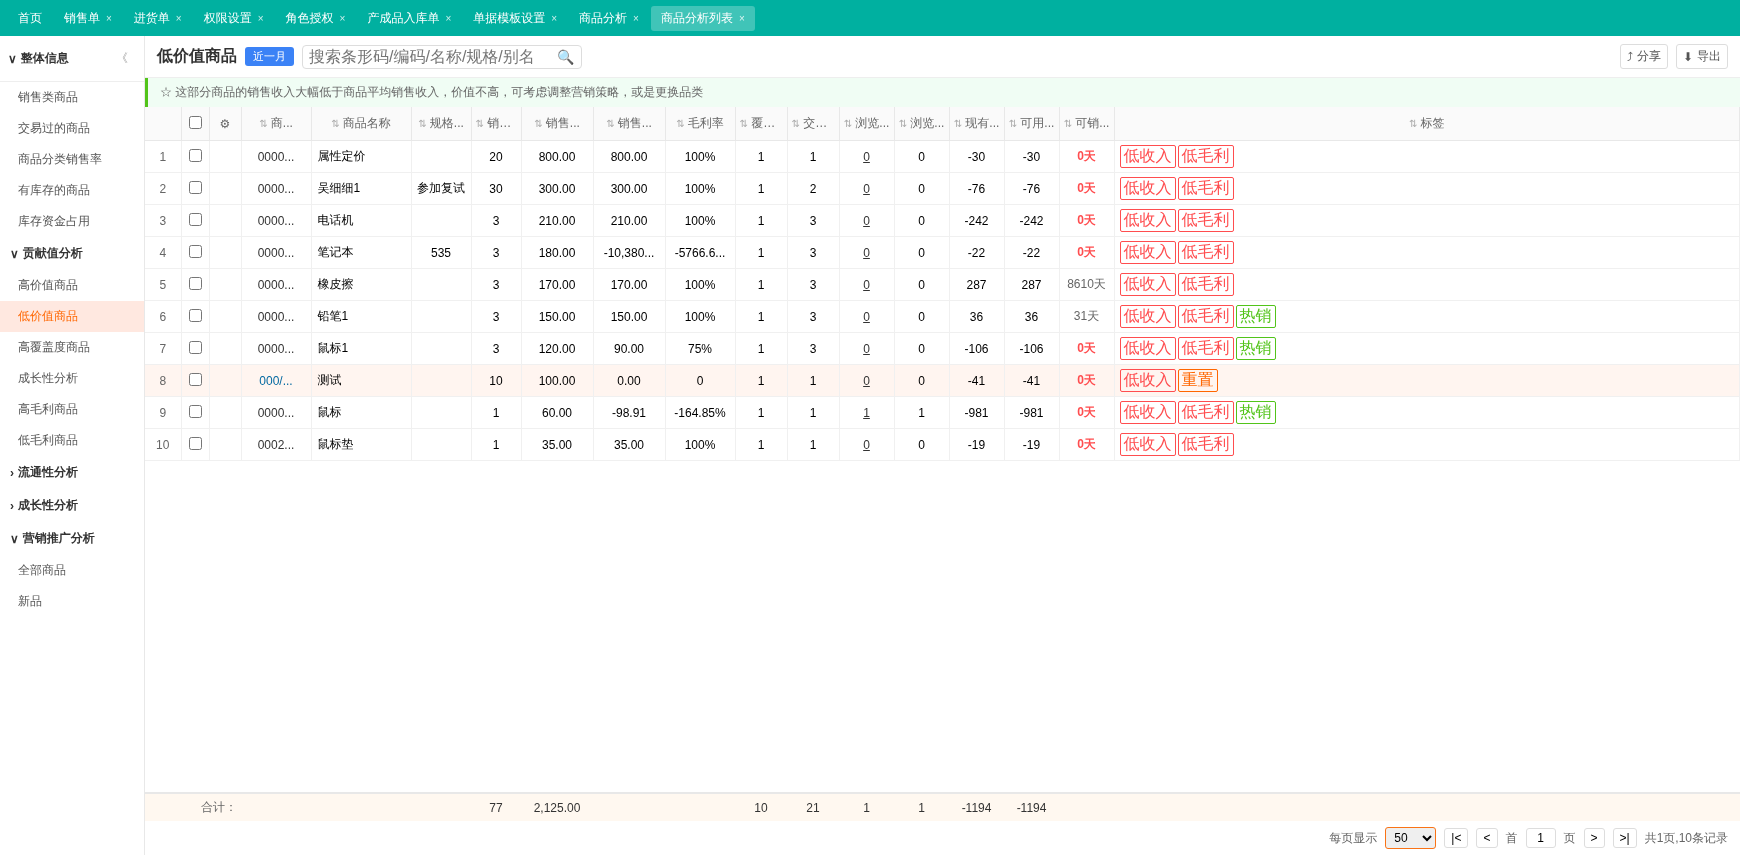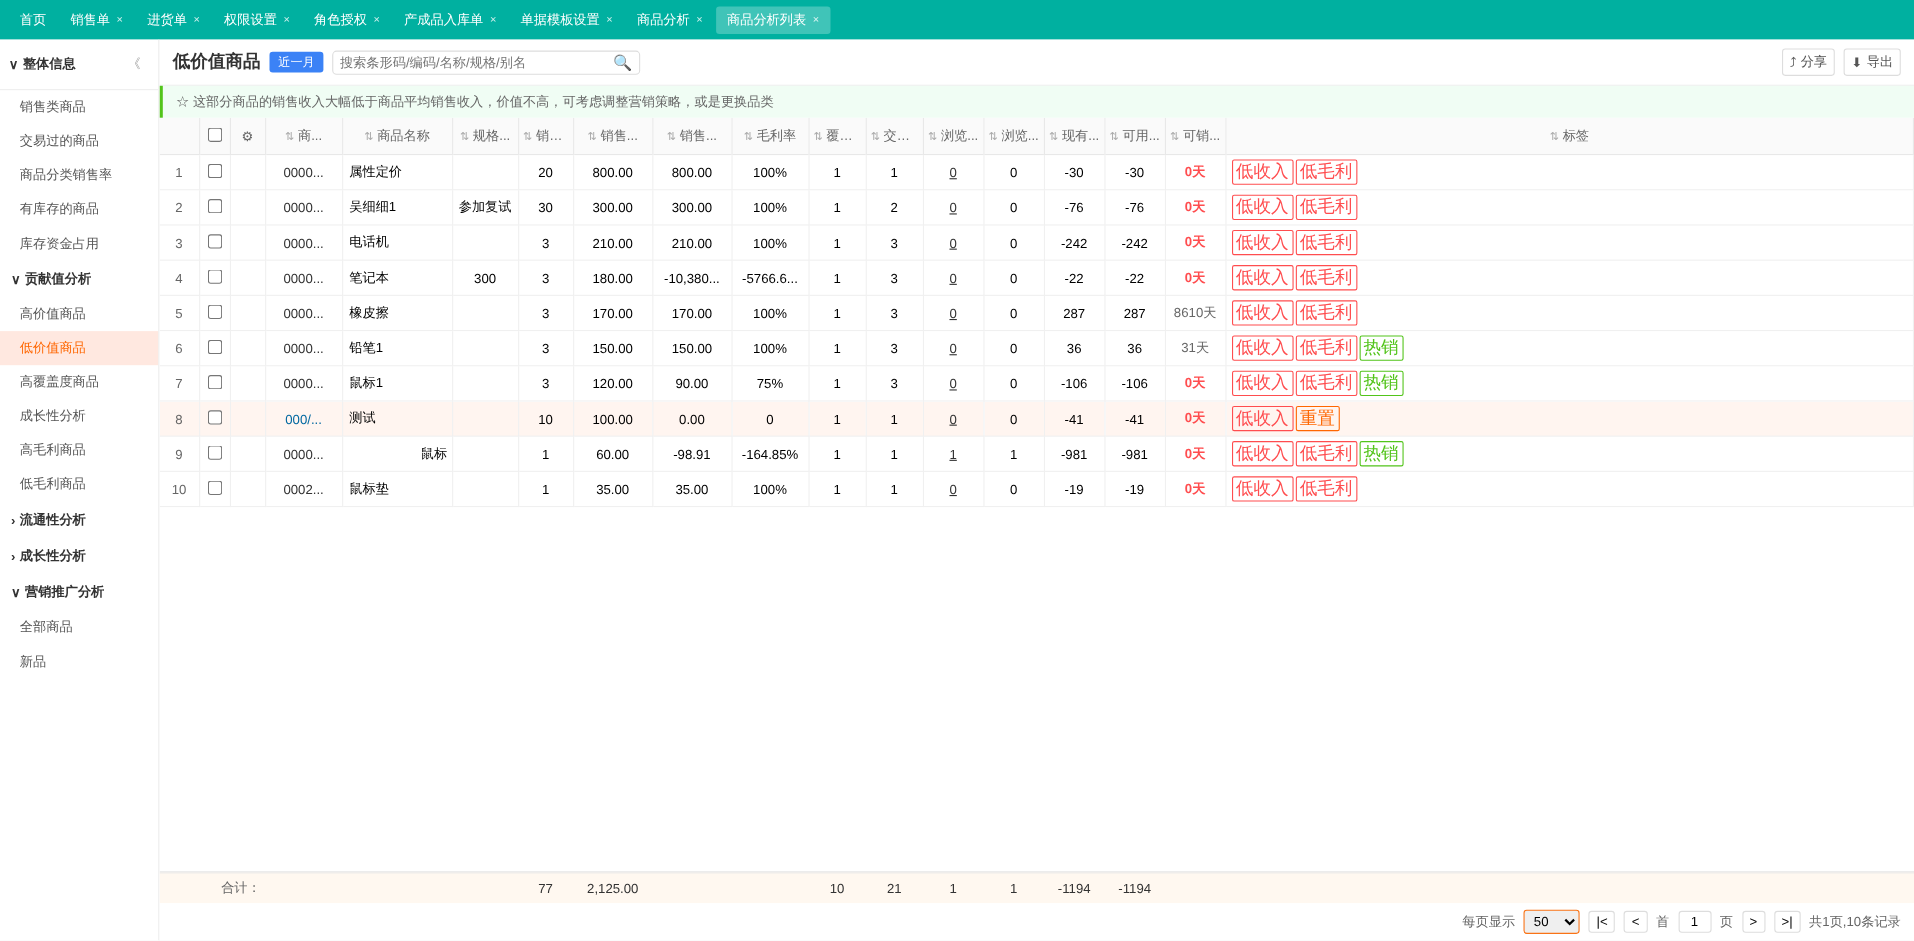--- a/index.html
+++ b/index.html
@@ -91,21 +91,21 @@
       border-radius: 4px;
       padding: 2px 6px;
       flex: 1;
       max-width: 280px;
       gap: 4px;
     }
     .search-box input {
       border: none;
       outline: none;
       flex: 1;
-      font-size: 12px;
+      font-size: 16px;
       color: #999;
     }
     .search-icon { color: #ff6600; font-size: 14px; cursor: pointer; }
     .header-actions { margin-left: auto; display: flex; gap: 8px; align-items: center; }
     .action-btn {
       display: flex; align-items: center; gap: 4px;
       color: #555; cursor: pointer; padding: 3px 6px;
       border: 1px solid #ddd; border-radius: 3px;
     }
 
@@ -441,21 +441,21 @@
       <td>-242</td>
       <td class="zero-day">0天</td>
       <td style="text-align:left; padding:3px 4px;"><span class="tag tag-red">低收入</span><span class="tag tag-red">低毛利</span></td>
     </tr>
               <tr>
       <td style="color:#666;">4</td>
       <td><input type="checkbox" style=""></td>
       <td></td>
       <td title="0000..." style="color:#333;">0000...</td>
       <td style="text-align:left; padding-left:6px;margin-left:44px;">笔记本</td>
-      <td>300</td>
+      <td>535</td>
       <td>3</td>
       <td>180.00</td>
       <td>-10,380...</td>
       <td>-5766.6...</td>
       <td>1</td>
       <td>3</td>
       <td><span class="underline">0</span></td>
       <td>0</td>
       <td>-22</td>
       <td>-22</td>
@@ -540,21 +540,21 @@
       <td>-41</td>
       <td>-41</td>
       <td class="zero-day">0天</td>
       <td style="text-align:left; padding:3px 4px;"><span class="tag tag-red">低收入</span><span class="tag tag-orange">重置</span></td>
     </tr>
               <tr>
       <td style="color:#666;">9</td>
       <td><input type="checkbox" style=""></td>
       <td></td>
       <td title="0000..." style="color:#333;">0000...</td>
-      <td style="text-align:right; padding-left:6px;">鼠标</td>
+      <td style="text-align:left; padding-left:6px;">鼠标</td>
       <td></td>
       <td>1</td>
       <td>60.00</td>
       <td>-98.91</td>
       <td>-164.85%</td>
       <td>1</td>
       <td>1</td>
       <td><span class="underline">1</span></td>
       <td>1</td>
       <td>-981</td>

